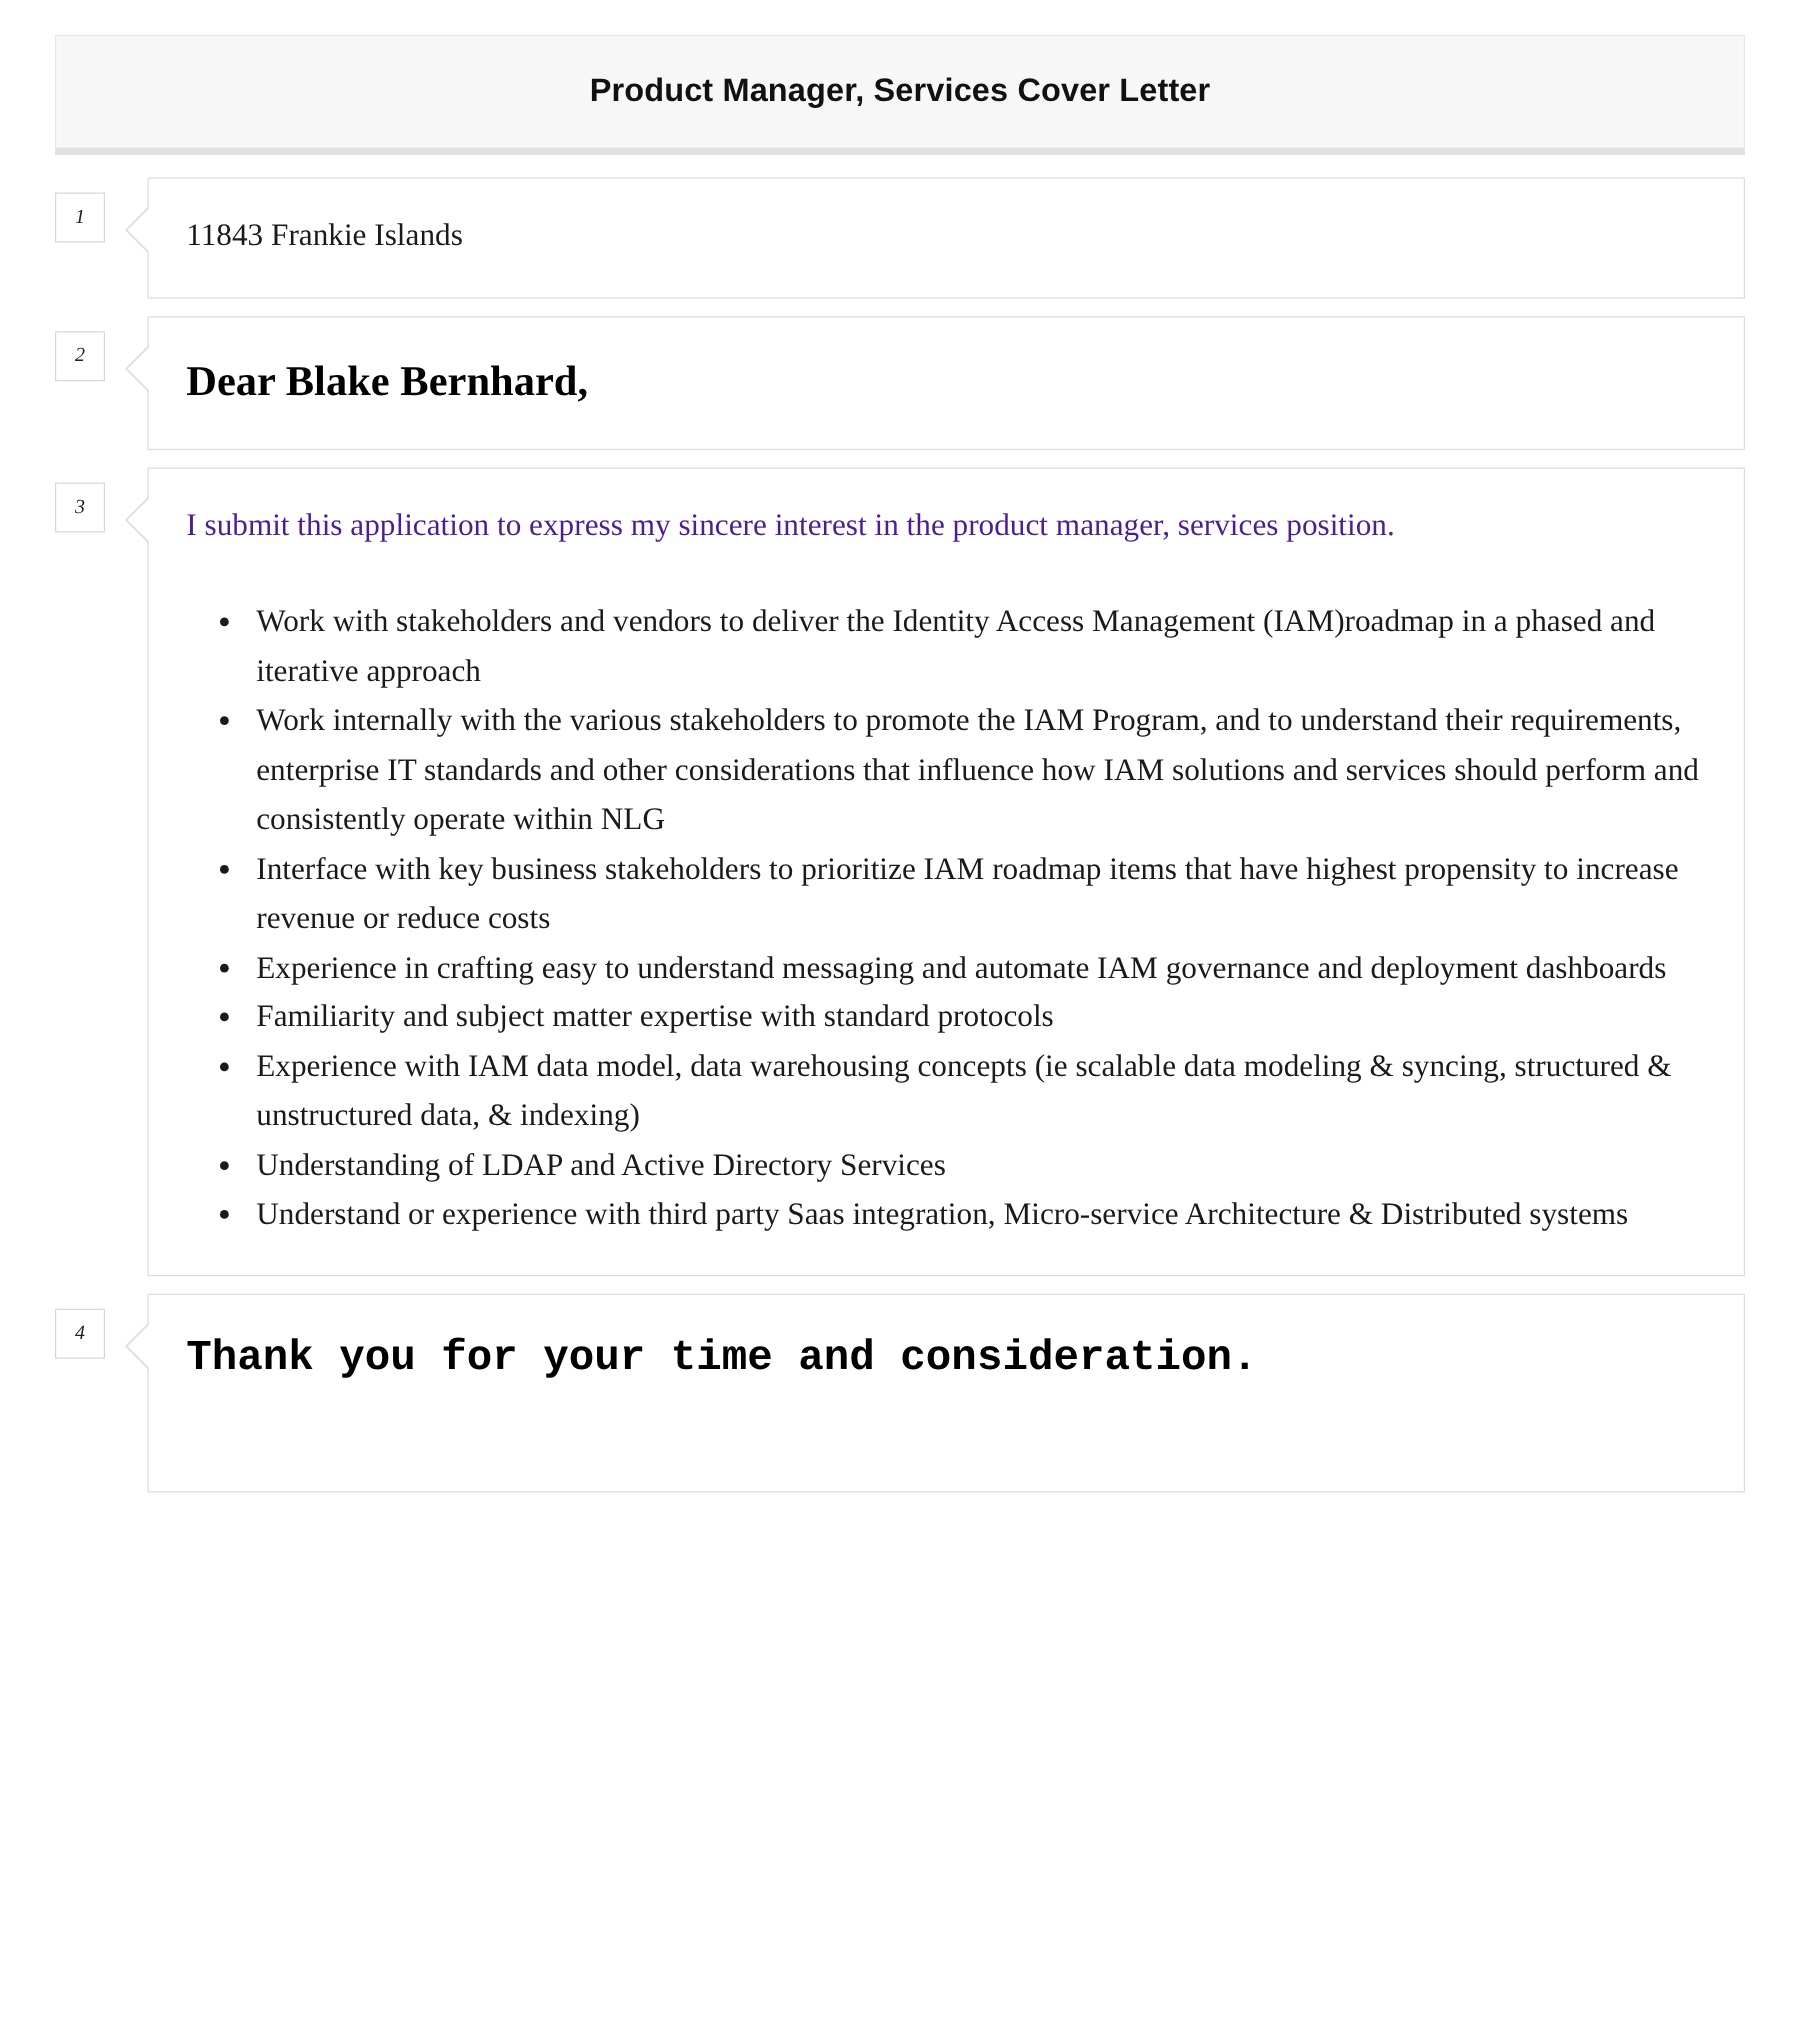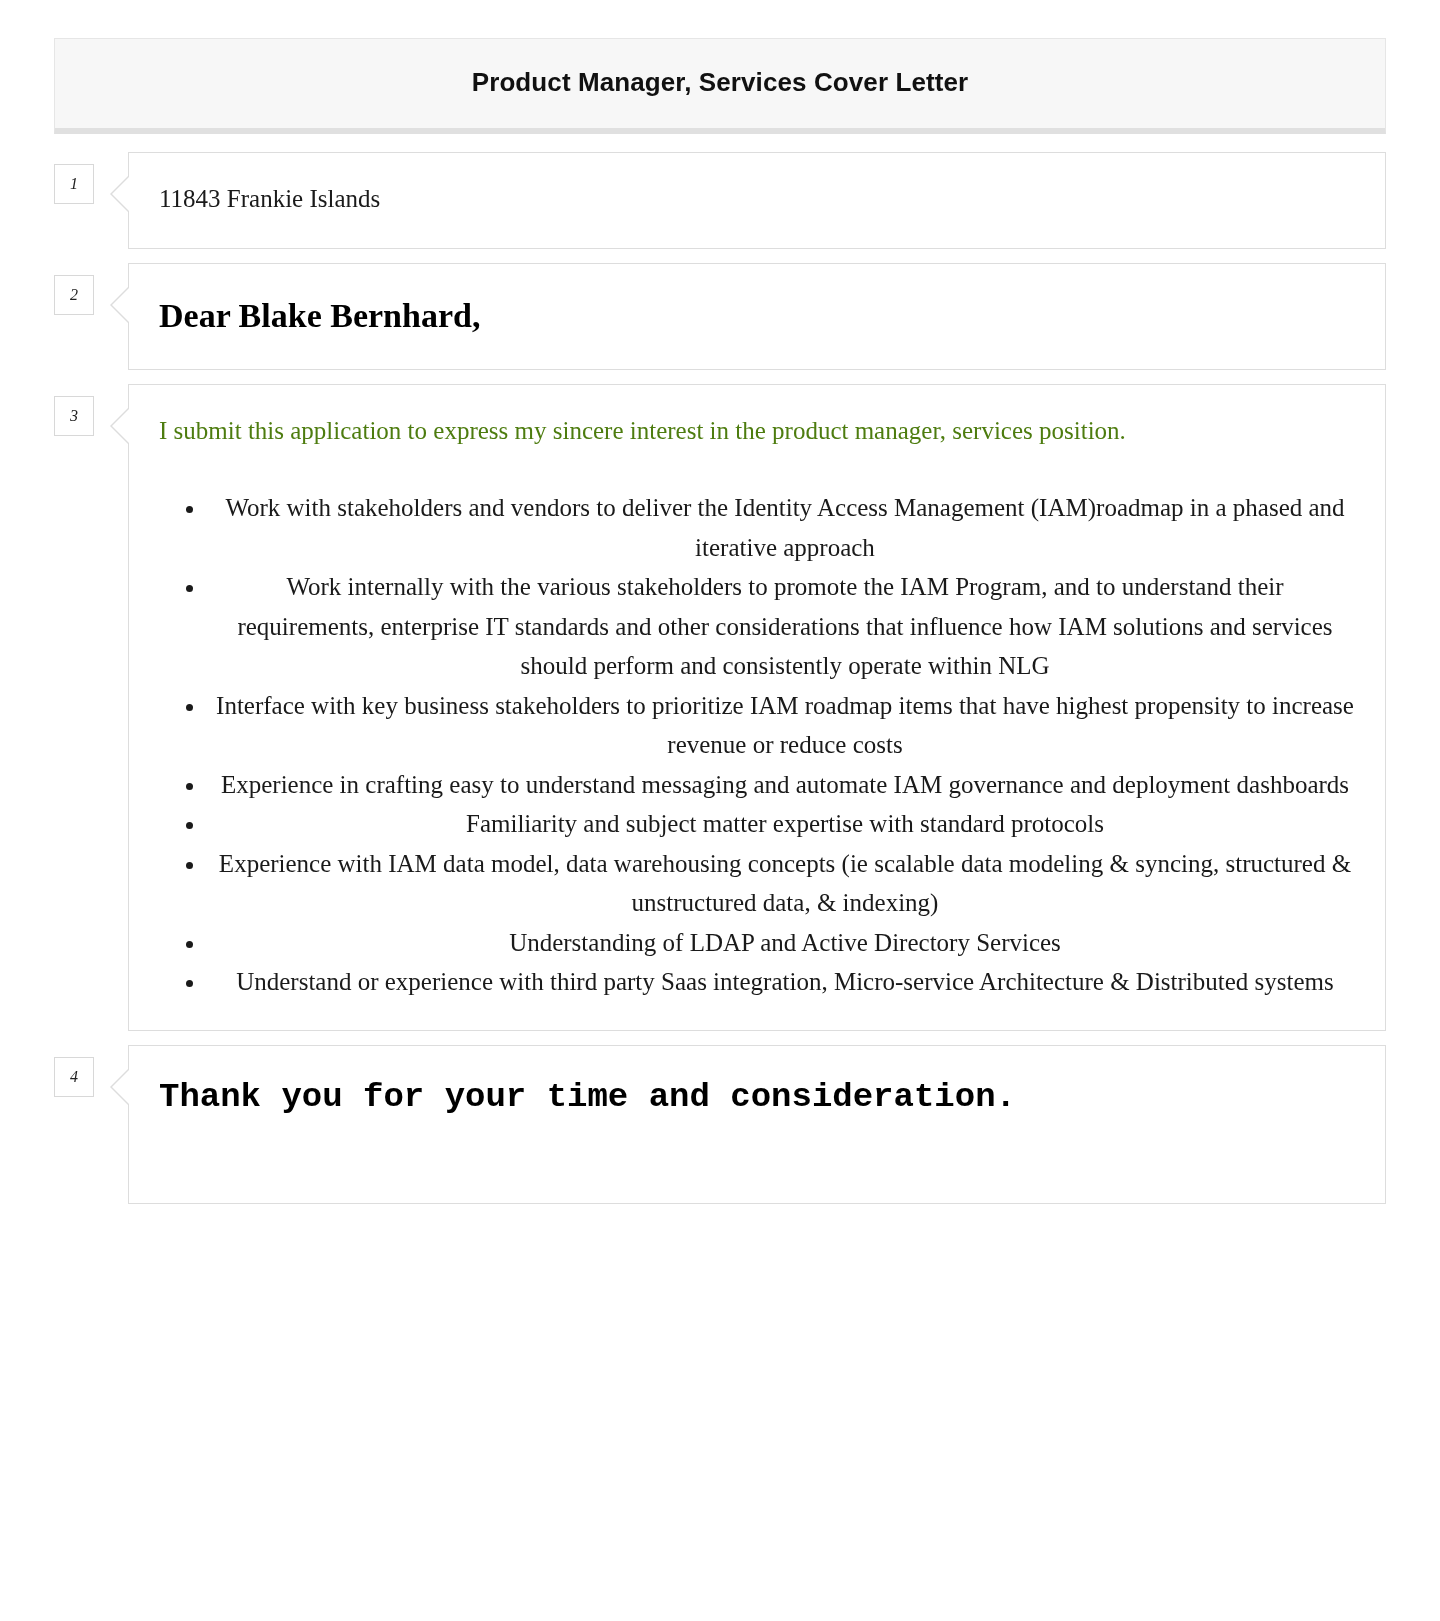--- a/index.html
+++ b/index.html
@@ -9,21 +9,21 @@
     background: #ffffff;
   }
   body {
     width: 1440px;
     font-family: "Liberation Serif", "DejaVu Serif", serif;
     color: #1a1a1a;
   }
 
   .page {
     width: 1440px;
-    padding: 12px;
+    padding: 2px;
   }
 
   
   .title-bar {
     margin: 26px 42px 0 42px;
     background: #f7f7f7;
     border: 1px solid #e6e6e6;
     border-bottom: 6px solid #e0e0e0;
     text-align: center;
     padding: 28px 20px 30px 20px;
@@ -102,21 +102,21 @@
     top: 23px;
     width: 0;
     height: 0;
     border-top: 18px solid transparent;
     border-bottom: 18px solid transparent;
     border-right: 18px solid #ffffff;
   }
   .para {
     font-size: 25px;
     line-height: 1.58;
-    color: #4d7c0f;
+    color: #4c1d95;
     margin: 0 0 38px 0;
   }
   .para.last { margin-bottom: 0; }
   .strong-line {
     font-size: 34px;
     line-height: 1.5;
     font-weight: bold;
     color: #000000;
     margin: 0;
   }
@@ -126,21 +126,20 @@
     margin: 0;
     padding-left: 48px;
     list-style-type: disc;
   }
   ul.bullets li {
     font-size: 25px;
     line-height: 1.58;
     color: #1a1a1a;
     margin: 0;
     padding-left: 8px;
-    text-align: center;
   }
 
   .addr-line {
     font-size: 25px;
     line-height: 1.62;
     color: #1a1a1a;
   }
 </style>
 </head>
 <body>

